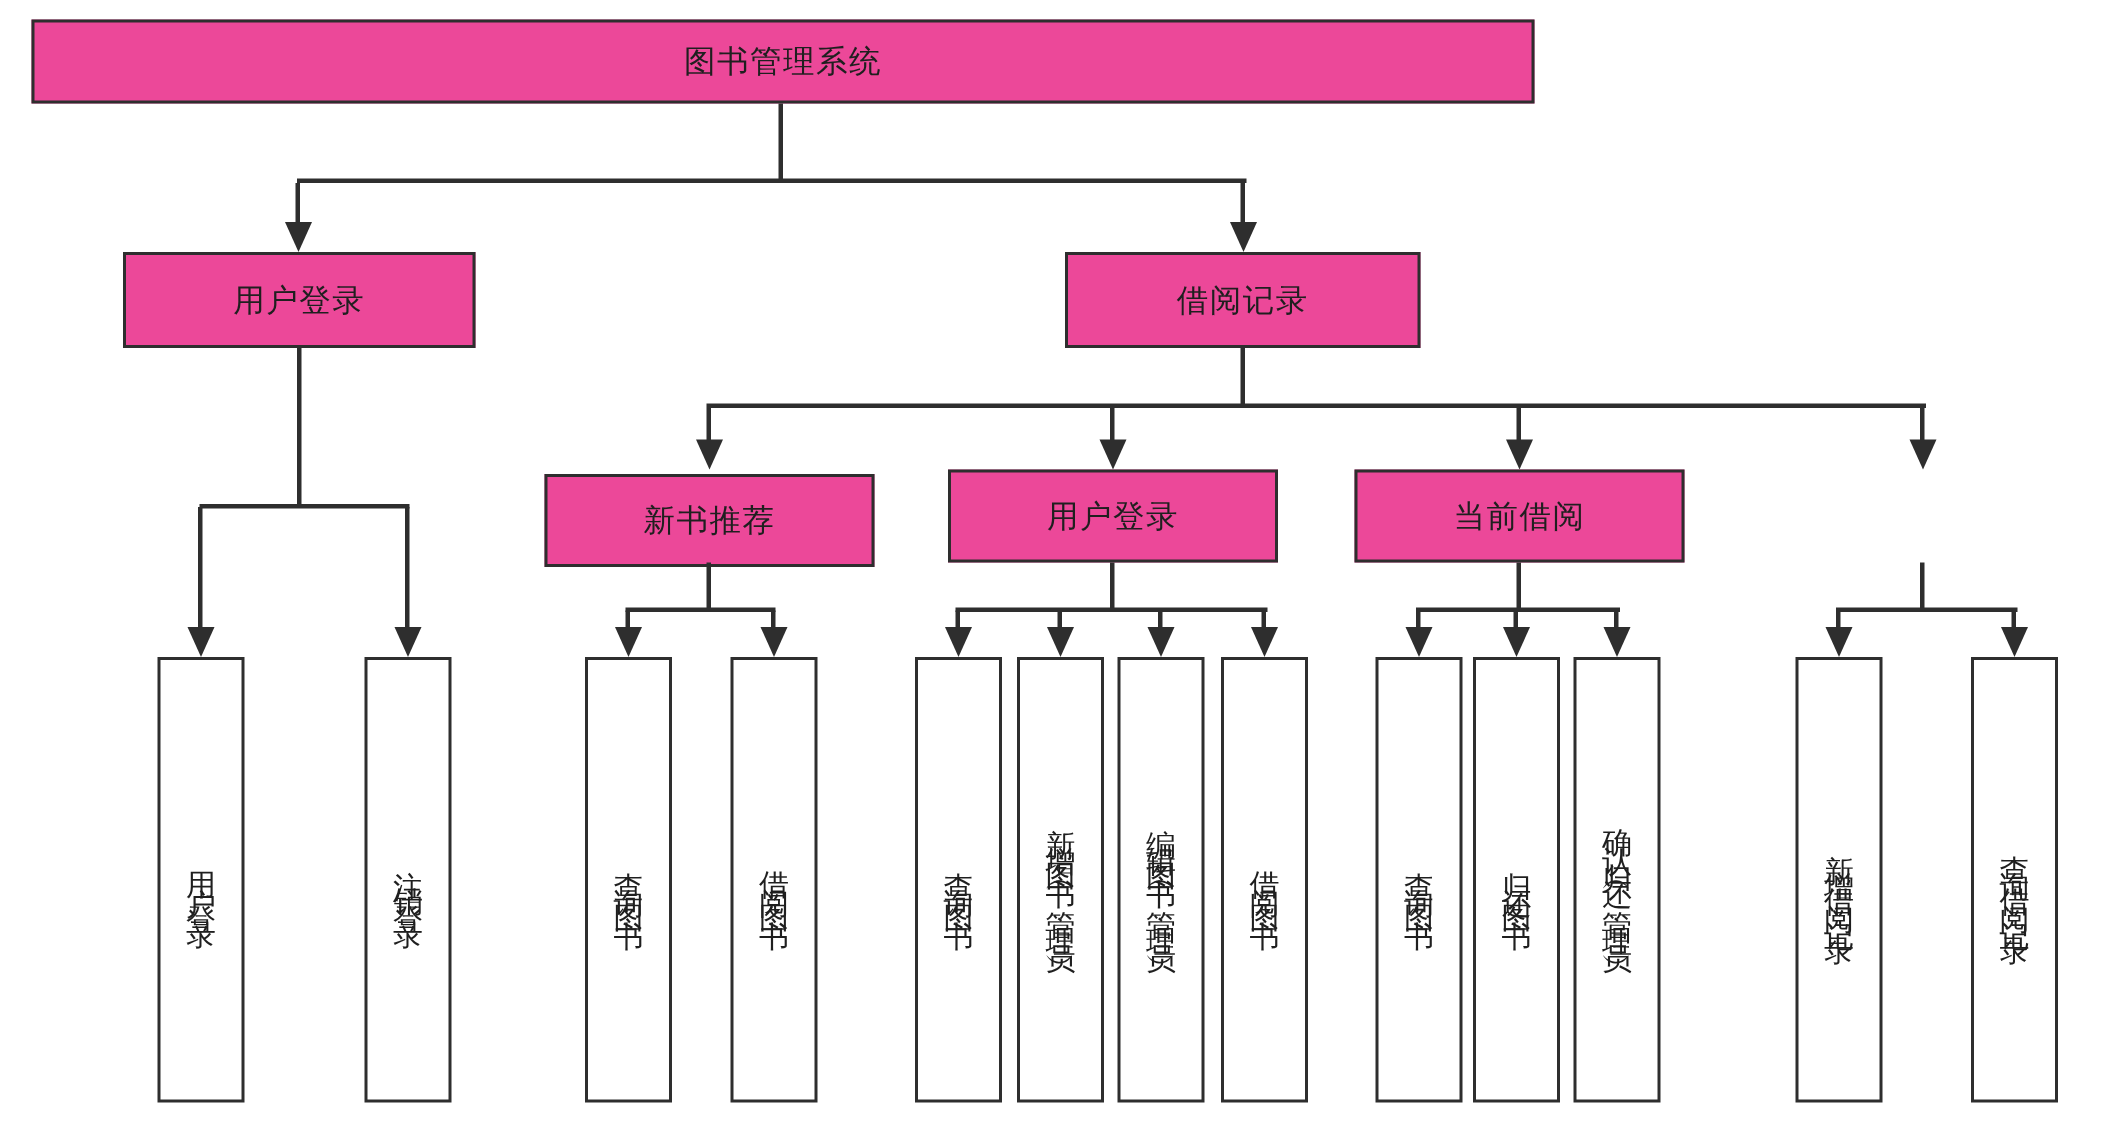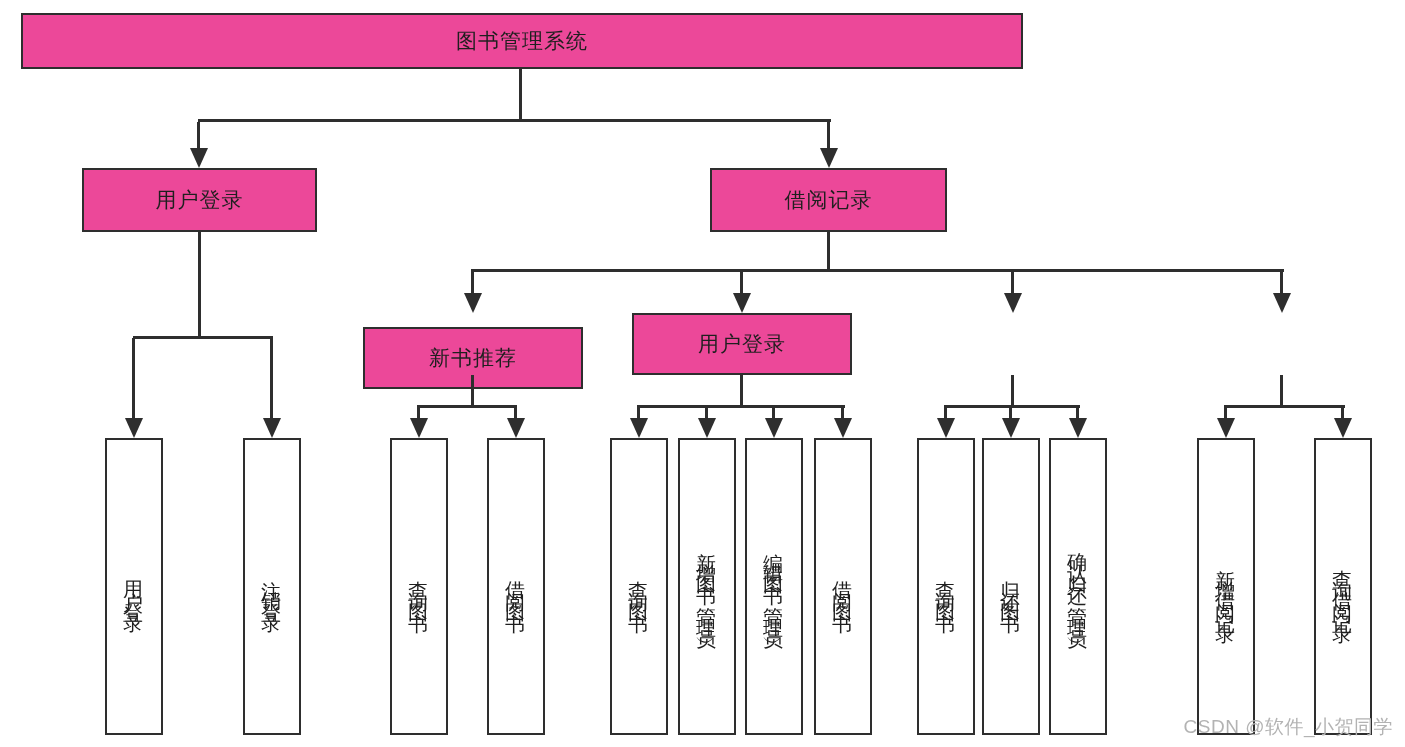--- a/index.html
+++ b/index.html
@@ -72,22 +72,23 @@
   <div class="hl" style="left:471px;top:269px;width:813px;"></div>
   <div class="vl" style="left:471px;top:272px;height:23px;"></div>
   <div class="ar" style="left:464px;top:293px;"></div>
   <div class="vl" style="left:740px;top:272px;height:23px;"></div>
   <div class="ar" style="left:733px;top:293px;"></div>
   <div class="vl" style="left:1011px;top:272px;height:23px;"></div>
   <div class="ar" style="left:1004px;top:293px;"></div>
   <div class="vl" style="left:1280px;top:272px;height:23px;"></div>
   <div class="ar" style="left:1273px;top:293px;"></div>
 
-  <div class="hnode" style="left:363px;top:327px;width:220px;height:62px;">新书推荐</div>
+  <div class="hnode" style="left:363px;top:316px;width:220px;height:62px;">新书推荐</div>
   <div class="hnode" style="left:632px;top:313px;width:220px;height:62px;">用户登录</div>
+  <div class="hnode" style="left:903px;top:313px;width:220px;height:62px;">当前借阅</div>
 
   <div class="vl" style="left:471px;top:375px;height:32px;"></div>
   <div class="hl" style="left:417px;top:405px;width:100px;"></div>
   <div class="vl" style="left:417px;top:407px;height:13px;"></div>
   <div class="ar" style="left:410px;top:418px;"></div>
   <div class="vl" style="left:514px;top:407px;height:13px;"></div>
   <div class="ar" style="left:507px;top:418px;"></div>
 
   <div class="vl" style="left:740px;top:375px;height:32px;"></div>
   <div class="hl" style="left:637px;top:405px;width:208px;"></div>
@@ -123,15 +124,14 @@
   <div class="leaf" style="left:610px;">查询图书</div>
   <div class="leaf" style="left:678px;">新增图书（管理员）</div>
   <div class="leaf" style="left:745px;">编辑图书（管理员）</div>
   <div class="leaf" style="left:814px;">借阅图书</div>
   <div class="leaf" style="left:917px;">查询图书</div>
   <div class="leaf" style="left:982px;">归还图书</div>
   <div class="leaf" style="left:1049px;">确认归还（管理员）</div>
   <div class="leaf" style="left:1197px;">新增借阅记录</div>
   <div class="leaf" style="left:1314px;">查询借阅记录</div>
 
-  <div class="watermark">CSDN @软件_小贺同学</div>
 
 </div>
 
 </body></html>

